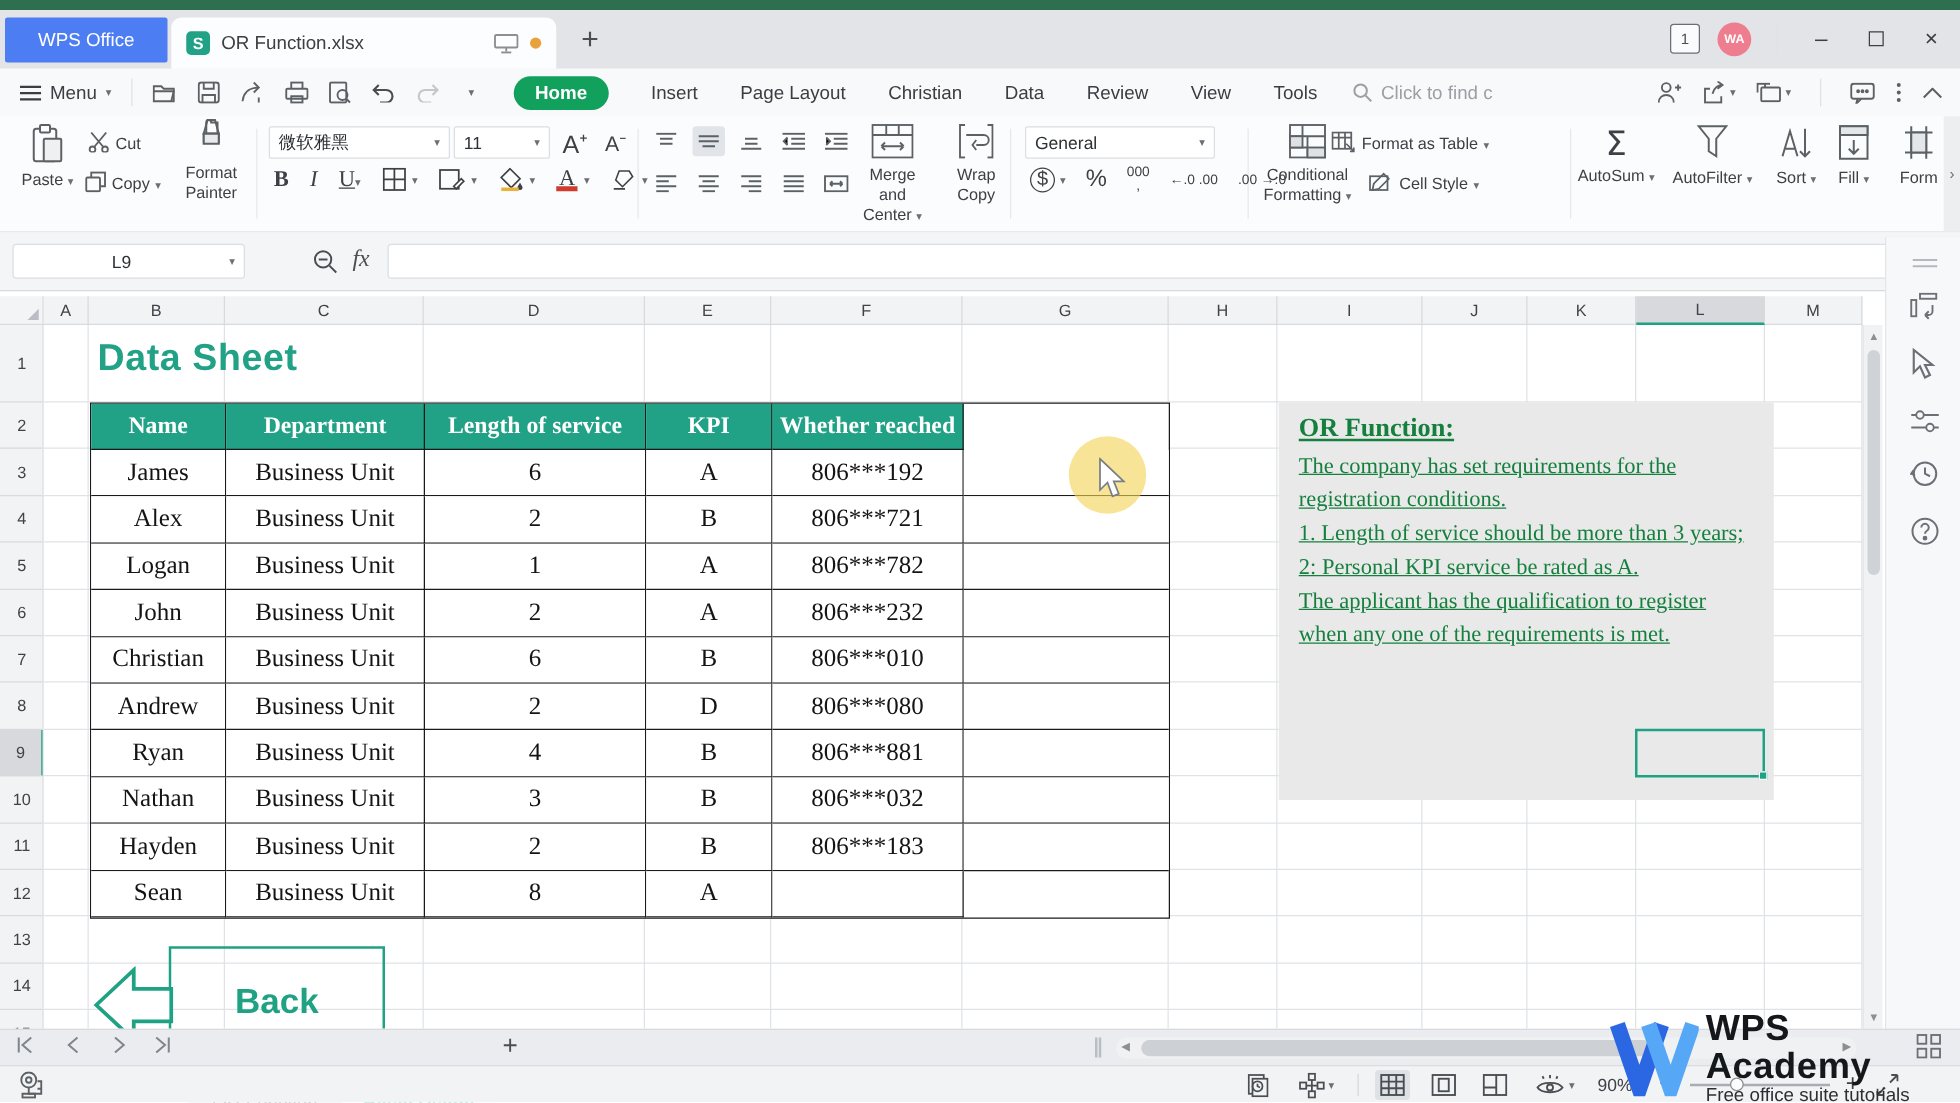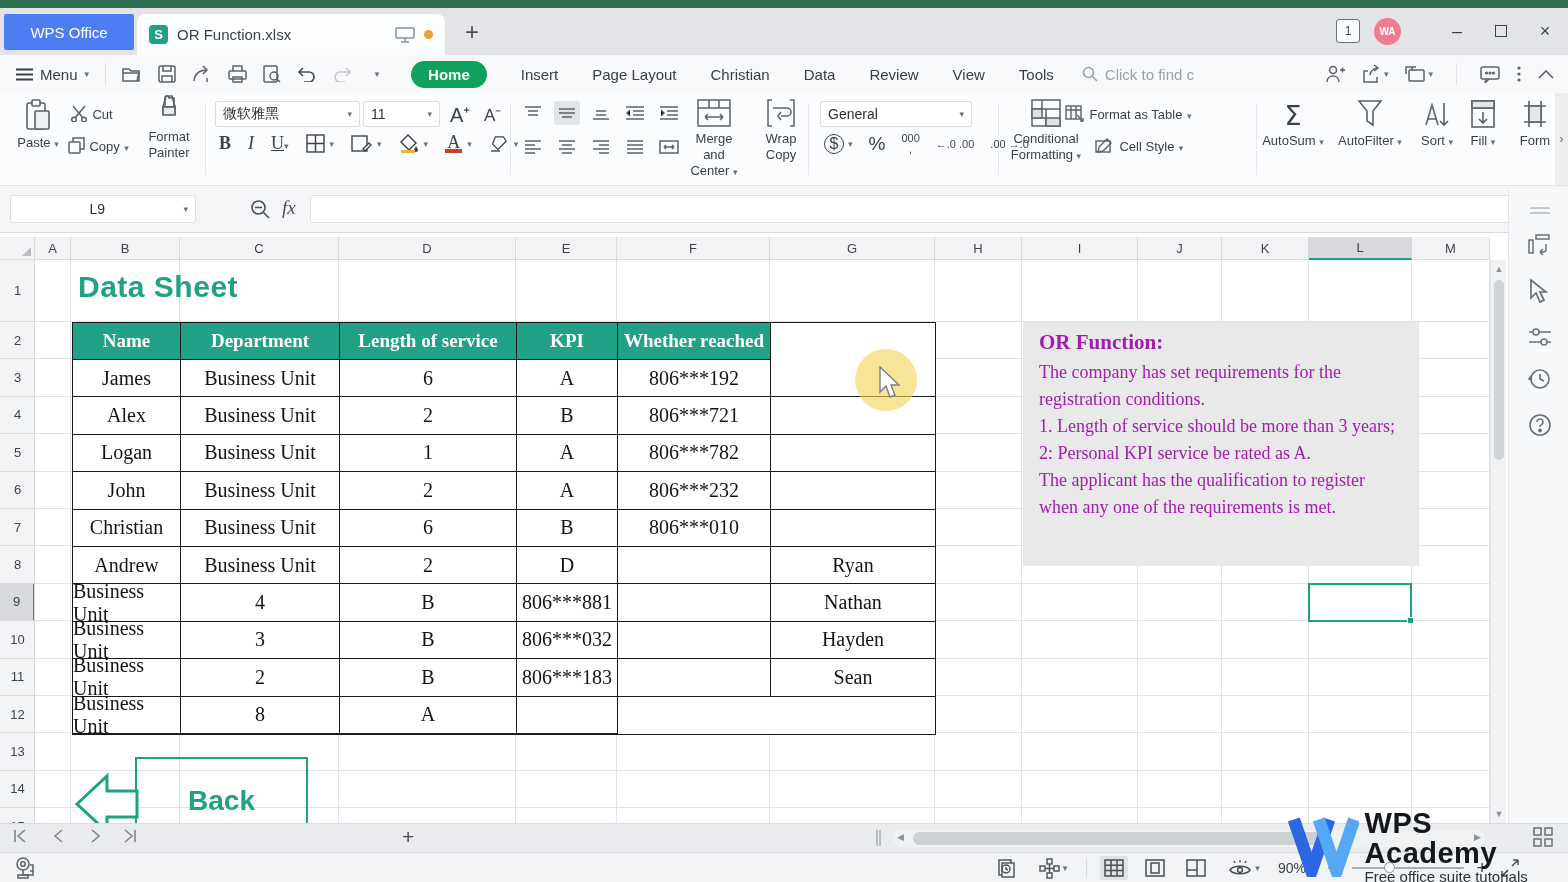--- a/index.html
+++ b/index.html
@@ -91,22 +91,22 @@
   .data-head, .data-body { display:grid; grid-template-columns:108px 159px 177px 101px 153px 164px; }
   .data-head { grid-auto-rows:37px; }
   .data-body { grid-auto-rows:37.4px; }
   .th { background:#21a185; color:#fff; font-weight:bold; font-size:19px; display:flex; align-items:center;
     justify-content:center; border-right:1px solid #1a1a1a; border-bottom:1px solid #1a1a1a; }
   .td { font-size:20px; color:#141414; display:flex; align-items:center; justify-content:center;
     border-right:1px solid #1a1a1a; border-bottom:1px solid #1a1a1a; background:#fff; }
   .th:nth-child(6n), .td:nth-child(6n) { border-right:none; }
 
   
-  .note-box { position:absolute; left:988px; top:62px; width:396px; height:244px; background:#e9e9ea;
-    padding:8px 16px; font-family:"Liberation Serif", serif; color:#a21caf; }
+  .note-box { position:absolute; left:988px; top:62px; width:396px; height:318px; background:#e9e9ea;
+    padding:8px 16px; font-family:"Liberation Serif", serif; color:#15803d;text-decoration:underline; }
   .note-title { font-size:21px; font-weight:bold; margin-bottom:4px; }
   .note-line { font-size:18px; font-weight:500; line-height:27px; }
 
   
   .sel-cell { position:absolute; left:1273px; top:323px; width:104px; height:39px; border:2px solid #1fa284; background:transparent; }
   .sel-handle { position:absolute; right:-4px; bottom:-4px; width:7px; height:7px; background:#1fa284; border:1px solid #fff; }
 
   
   .back-rect { position:absolute; left:100px; top:497px; width:173px; height:92px; border:2px solid #1fa284; background:transparent; }
   .back-label { position:absolute; left:0; right:0; top:26px; text-align:center; font-size:28px; font-weight:bold; color:#1fa284; }
@@ -665,20 +665,21 @@
           <div class="td">Christian</div>
           <div class="td">Business Unit</div>
           <div class="td">6</div>
           <div class="td">B</div>
           <div class="td">806***010</div>
           <div class="td"></div>
           <div class="td">Andrew</div>
           <div class="td">Business Unit</div>
           <div class="td">2</div>
           <div class="td">D</div>
+          <div class="td">806***080</div>
           <div class="td"></div>
           <div class="td">Ryan</div>
           <div class="td">Business Unit</div>
           <div class="td">4</div>
           <div class="td">B</div>
           <div class="td">806***881</div>
           <div class="td"></div>
           <div class="td">Nathan</div>
           <div class="td">Business Unit</div>
           <div class="td">3</div>

